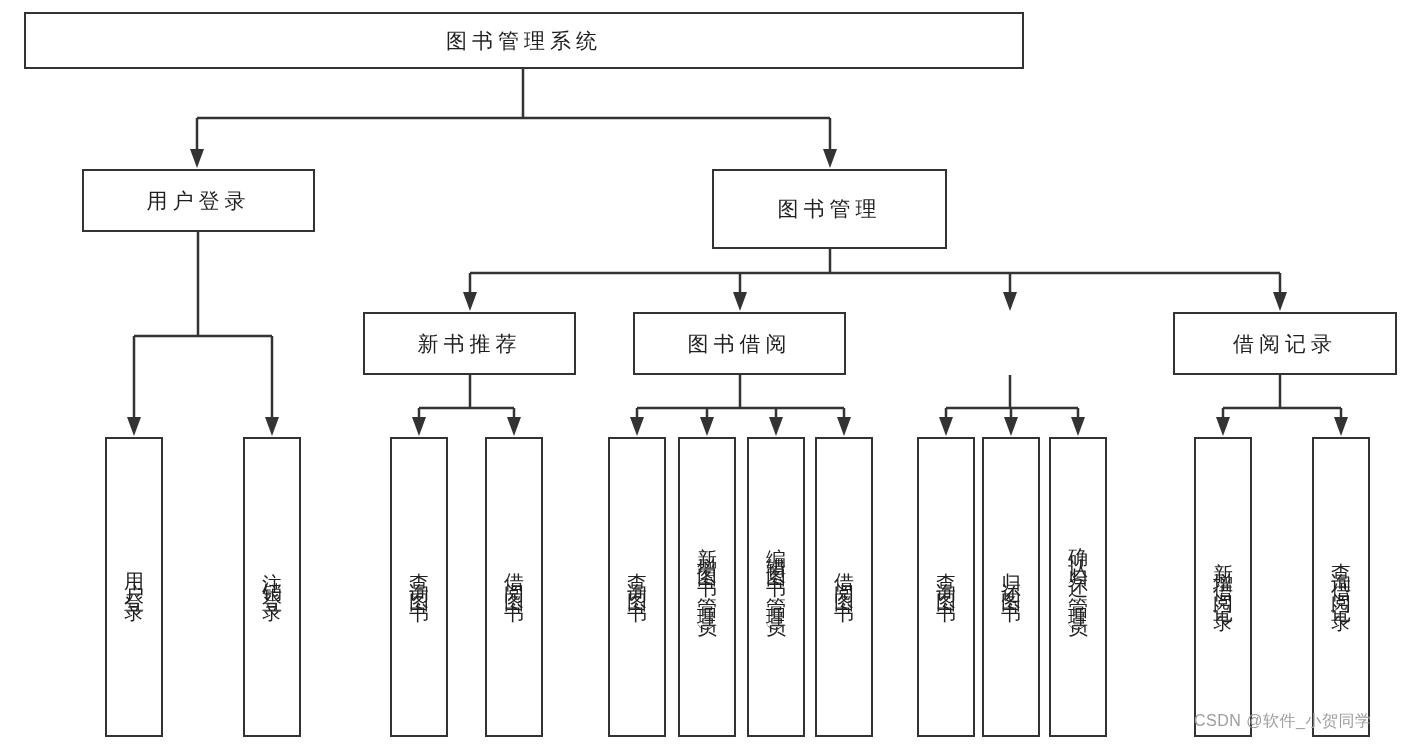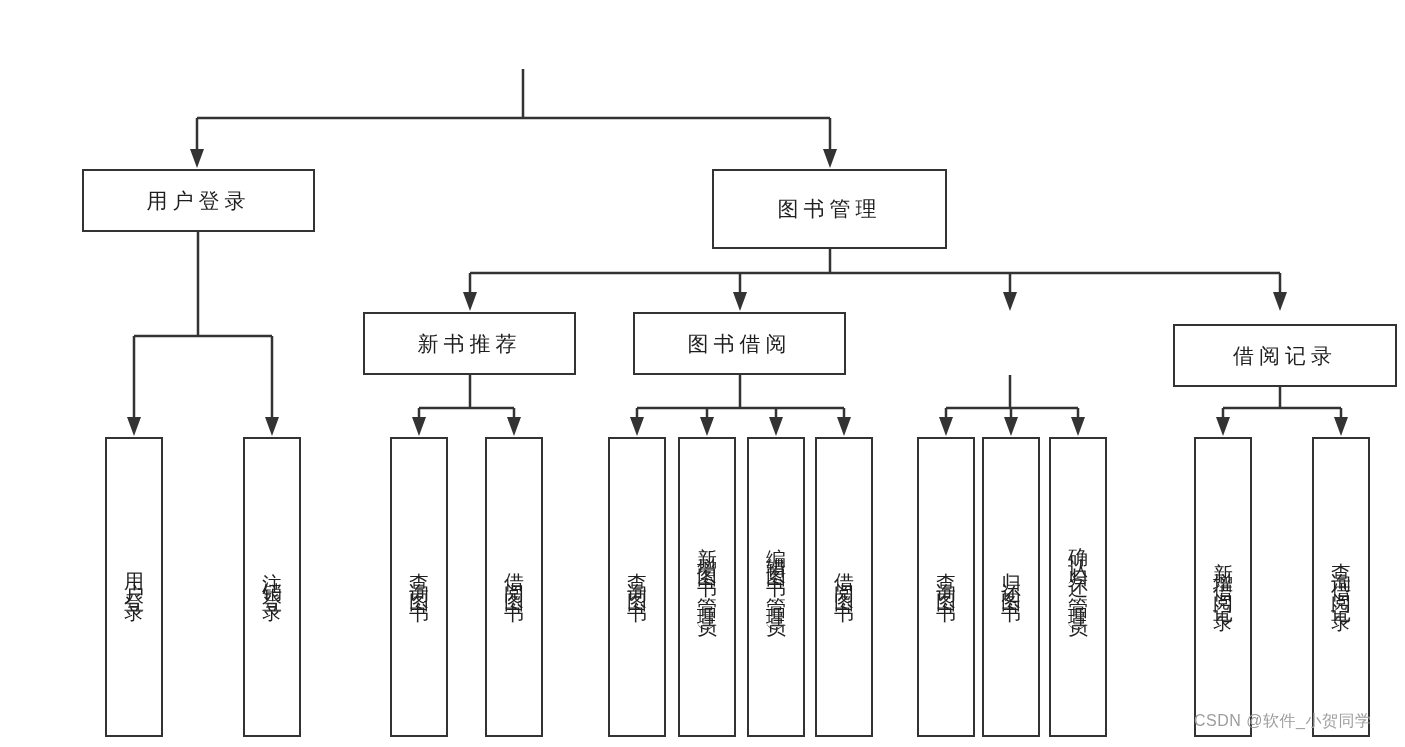--- a/index.html
+++ b/index.html
@@ -25,21 +25,21 @@
     writing-mode:vertical-rl; text-orientation:mixed;
     font-size:20px; letter-spacing:10px; line-height:1.05; white-space:nowrap;
   }
   
   .n-root   {left:24px;  top:12px;  width:1000px; height:57px;}
   .n-login  {left:82px;  top:169px; width:233px;  height:63px;}
   .n-mgmt   {left:712px; top:169px; width:235px;  height:80px;}
   .g-new    {left:363px; top:312px; width:213px;  height:63px;}
   .g-borrow {left:633px; top:312px; width:213px;  height:63px;}
   .g-current{left:903px; top:312px; width:213px;  height:63px;}
-  .g-records{left:1173px;top:324px; width:224px;  height:63px;}
+  .g-records{left:1173px;top:312px; width:224px;  height:63px;}
   .l-login   {left:105px;}  .l-logout  {left:243px;}
   .l-query1  {left:390px;}  .l-borrow1 {left:485px;}
   .l-query2  {left:608px;}  .l-add     {left:678px;}
   .l-edit    {left:747px;}  .l-borrow2 {left:815px;}
   .l-query3  {left:917px;}  .l-return  {left:982px;}
   .l-confirm {left:1049px;}
   .l-addrec  {left:1194px;} .l-queryrec{left:1312px;}
   .watermark{
     position:absolute; left:1186px; top:711px; z-index:5;
     font-size:16px; letter-spacing:0.5px; white-space:nowrap;
@@ -67,20 +67,21 @@
              M1003 292 H1017 L1010 311 Z  M1273 292 H1287 L1280 311 Z
              M127 417 H141 L134 436 Z  M265 417 H279 L272 436 Z
              M412 417 H426 L419 436 Z  M507 417 H521 L514 436 Z
              M630 417 H644 L637 436 Z  M700 417 H714 L707 436 Z
              M769 417 H783 L776 436 Z  M837 417 H851 L844 436 Z
              M939 417 H953 L946 436 Z  M1004 417 H1018 L1011 436 Z
              M1071 417 H1085 L1078 436 Z  M1216 417 H1230 L1223 436 Z
              M1334 417 H1348 L1341 436 Z"></path>
   </svg>
 
+  <div class="box h n-root">图书管理系统</div>
 
   <div class="box h n-login">用户登录</div>
   <div class="box h n-mgmt">图书管理</div>
 
   <div class="box h g-new">新书推荐</div>
   <div class="box h g-borrow">图书借阅</div>
   <div class="box h g-records">借阅记录</div>
 
   <div class="box v l-login">
     <span class="vt">用户登录</span>

